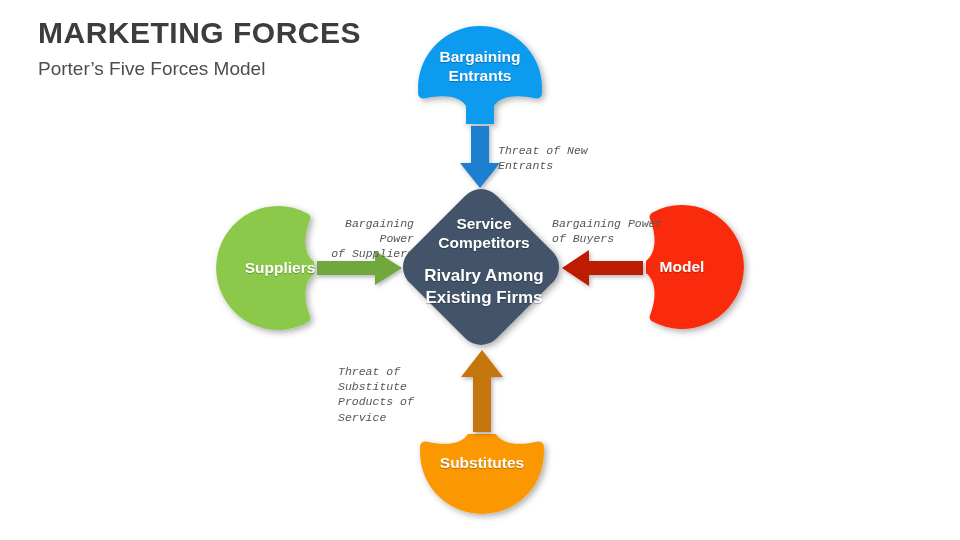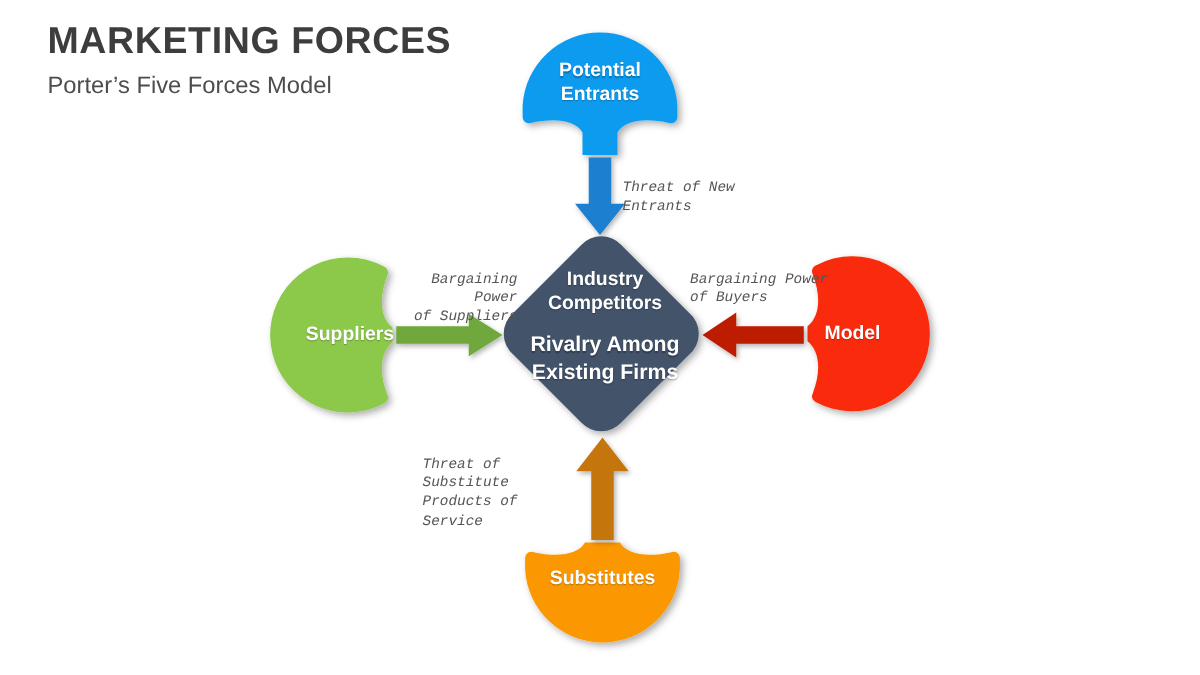--- a/index.html
+++ b/index.html
@@ -243,28 +243,28 @@
                  L 551 250
                  A 22 22 0 0 1 551 284
                  L 497 338
                  A 22 22 0 0 1 465 338
                  L 411 284
                  A 22 22 0 0 1 411 250 Z"></path>
       </g>
     </svg>
   </div>
 
-  <div class="node-label outer" id="label-potential-entrants">Potential
+  <div class="node-label outer" id="label-potential-entrants">Bargaining
 Entrants</div>
   <div class="node-label outer" id="label-suppliers">Suppliers</div>
   <div class="node-label outer" id="label-buyers">Model</div>
   <div class="node-label outer" id="label-substitutes">Substitutes</div>
 
   <div id="center-label">
-    <div class="main">Industry
+    <div class="main">Service
 Competitors</div>
     <div class="sub">Rivalry Among
 Existing Firms</div>
   </div>
 
   <div class="caption" id="caption-new-entrants">Threat of New
 Entrants</div>
   <div class="caption" id="caption-suppliers">Bargaining Power
 of Suppliers</div>
   <div class="caption" id="caption-buyers">Bargaining Power

